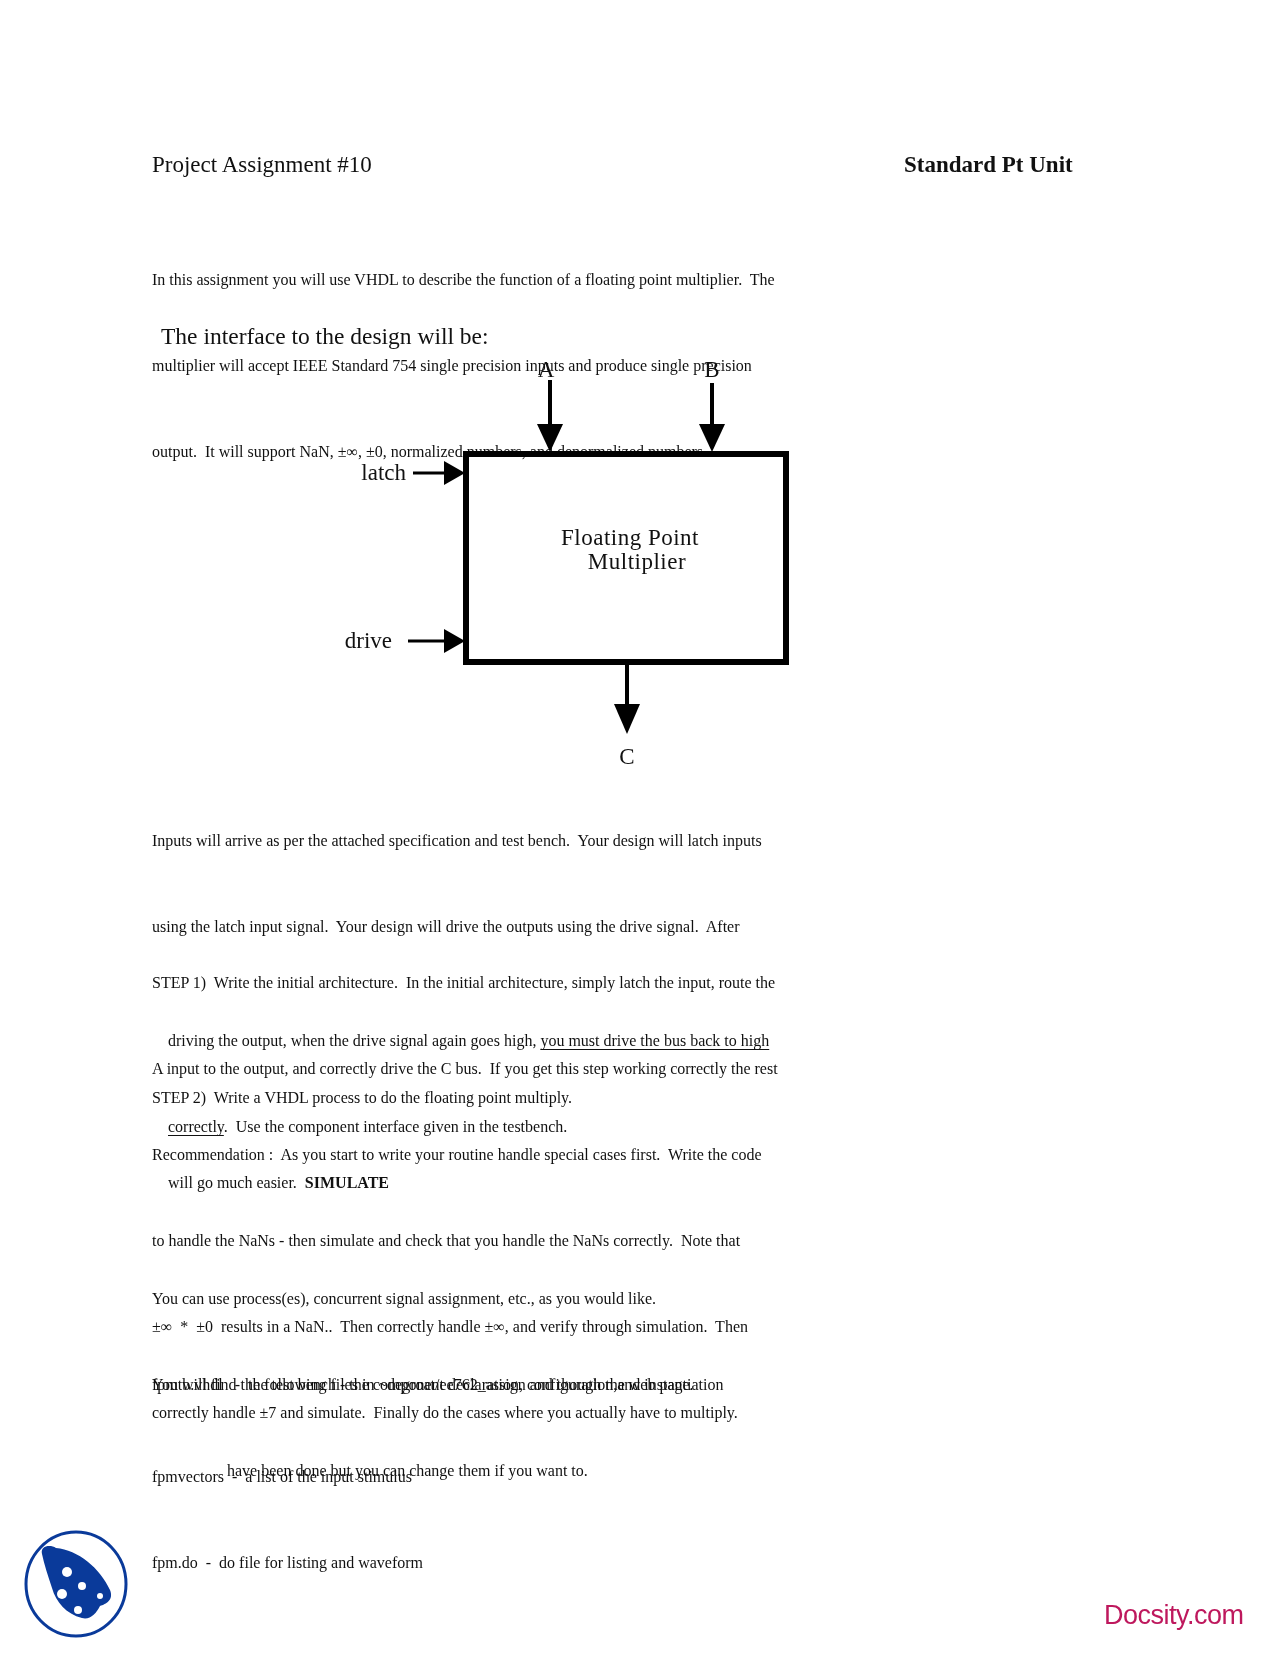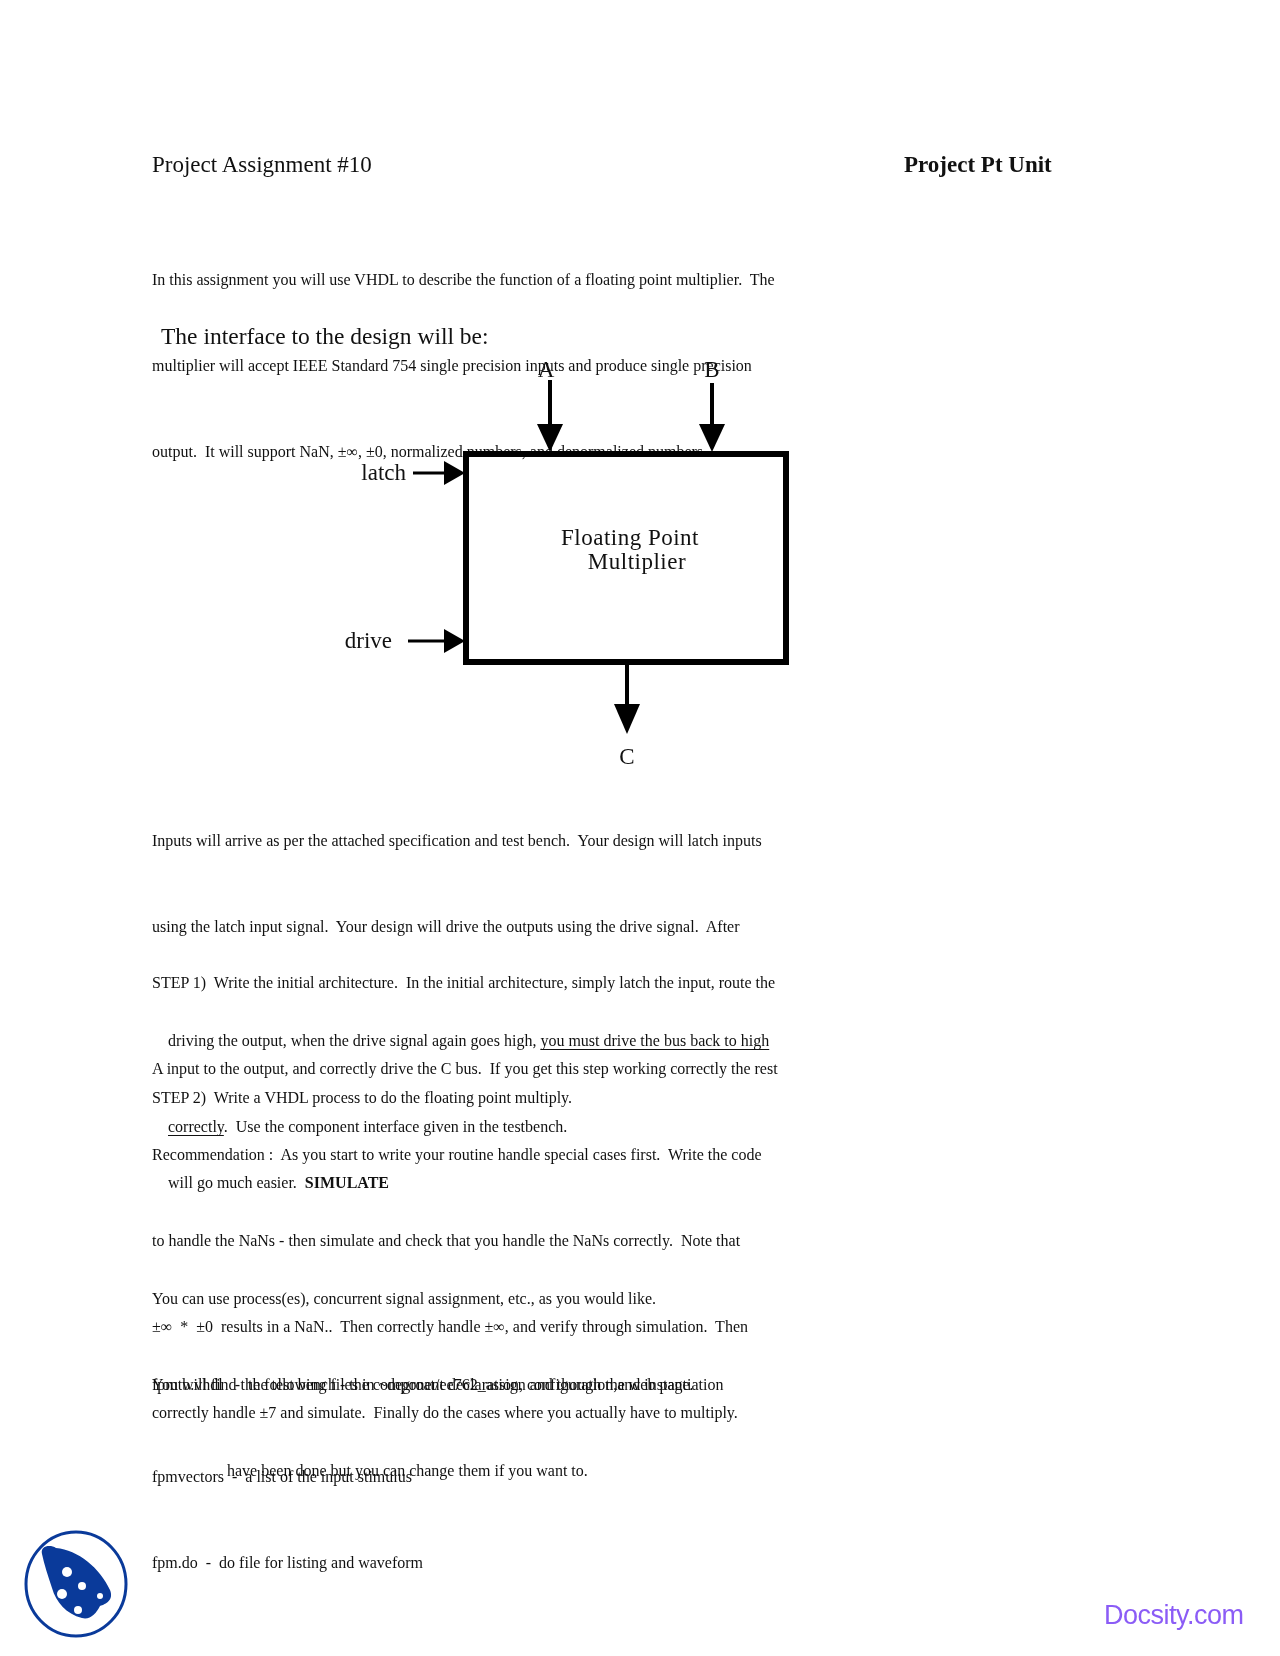--- a/index.html
+++ b/index.html
@@ -10,27 +10,27 @@
   .para > div { height:28.6px; }
   .bold { font-weight:bold; }
   .u { text-decoration:underline; text-underline-offset:3px; }
   .title-left { position:absolute; left:152px; top:152px; font-size:23px; font-weight:normal; }
   .title-right { position:absolute; left:904px; top:152px; font-size:23px; font-weight:bold; }
   .indent { padding-left:75px; }
   svg.diagram { position:absolute; left:0; top:0; }
   .diag-text { font-family:"Liberation Serif", serif; font-size:23px; fill:#111; }
   .logo { position:absolute; left:20px; top:1528px; width:112px; height:112px; }
   .brand { position:absolute; left:1104px; top:1600px; font-family:"Liberation Sans", sans-serif;
-           font-size:27px; color:#8b5cf6; letter-spacing:-0.5px; }
+           font-size:27px; color:#be185d; letter-spacing:-0.5px; }
 </style>
 </head>
 <body>
 
 <div class="title-left">Project Assignment #10</div>
-<div class="title-right">Project Pt Unit</div>
+<div class="title-right">Standard Pt Unit</div>
 
 <div class="para" style="top: 209px; white-space: pre;">
   <div>In this assignment you will use VHDL to describe the function of a floating point multiplier.  The</div>
   <div>multiplier will accept IEEE Standard 754 single precision inputs and produce single precision</div>
   <div>output.  It will support NaN, ±∞, ±0, normalized numbers, and denormalized numbers.</div>
 </div>
 
 <div class="line" style="top: 322px; white-space: pre;">The interface to the design will be:</div>
 
 <svg class="diagram" width="1280" height="800">

